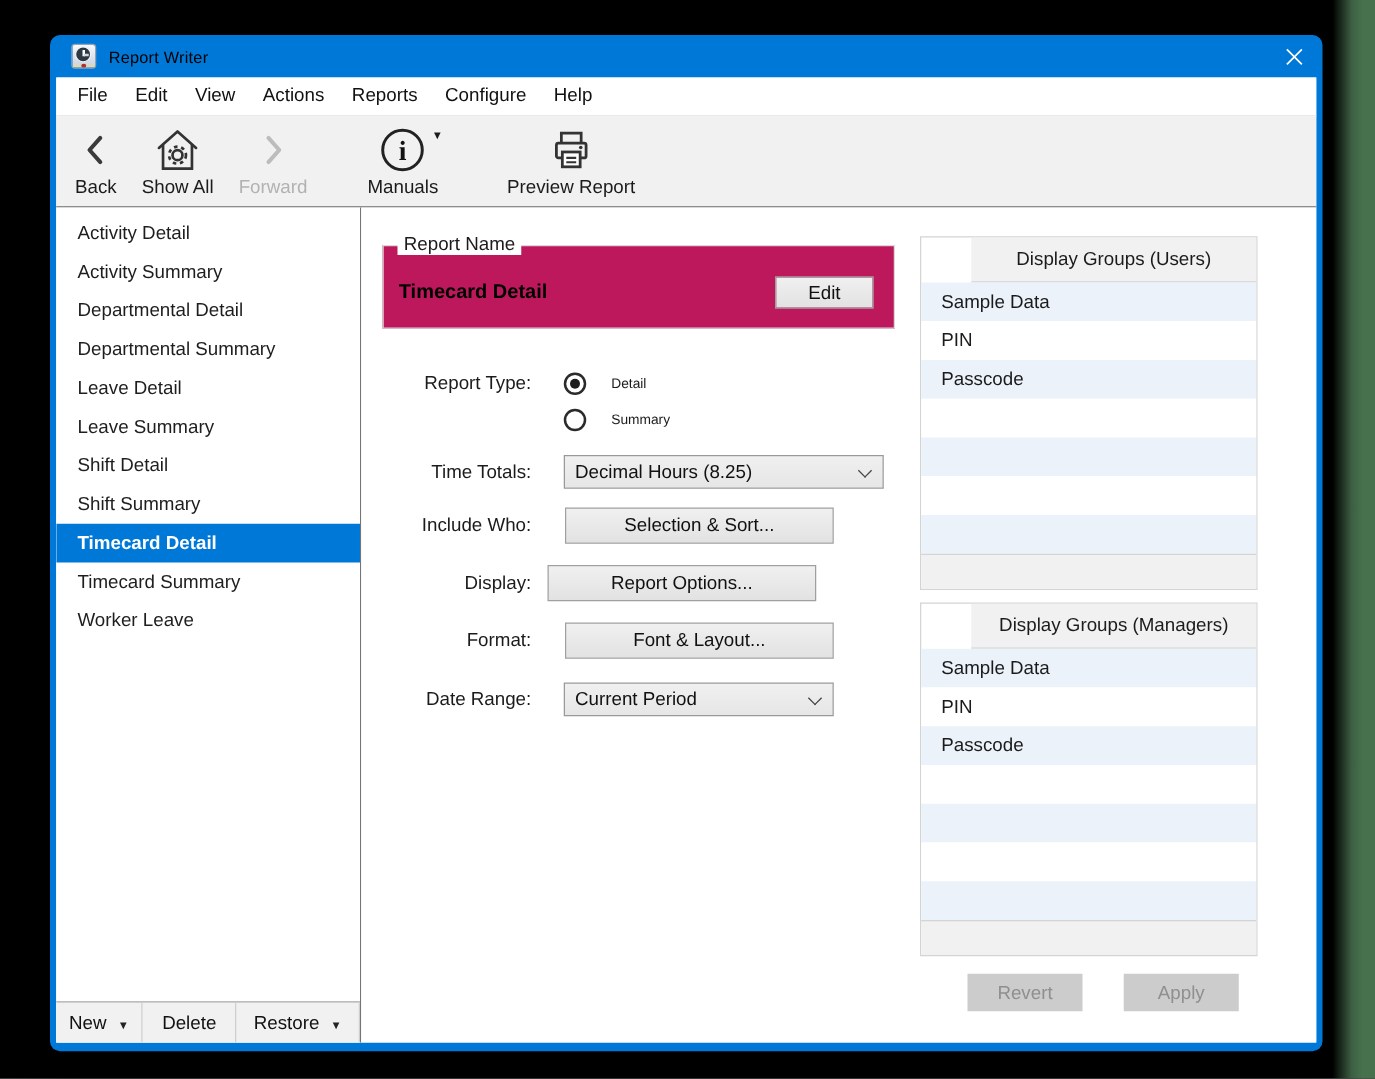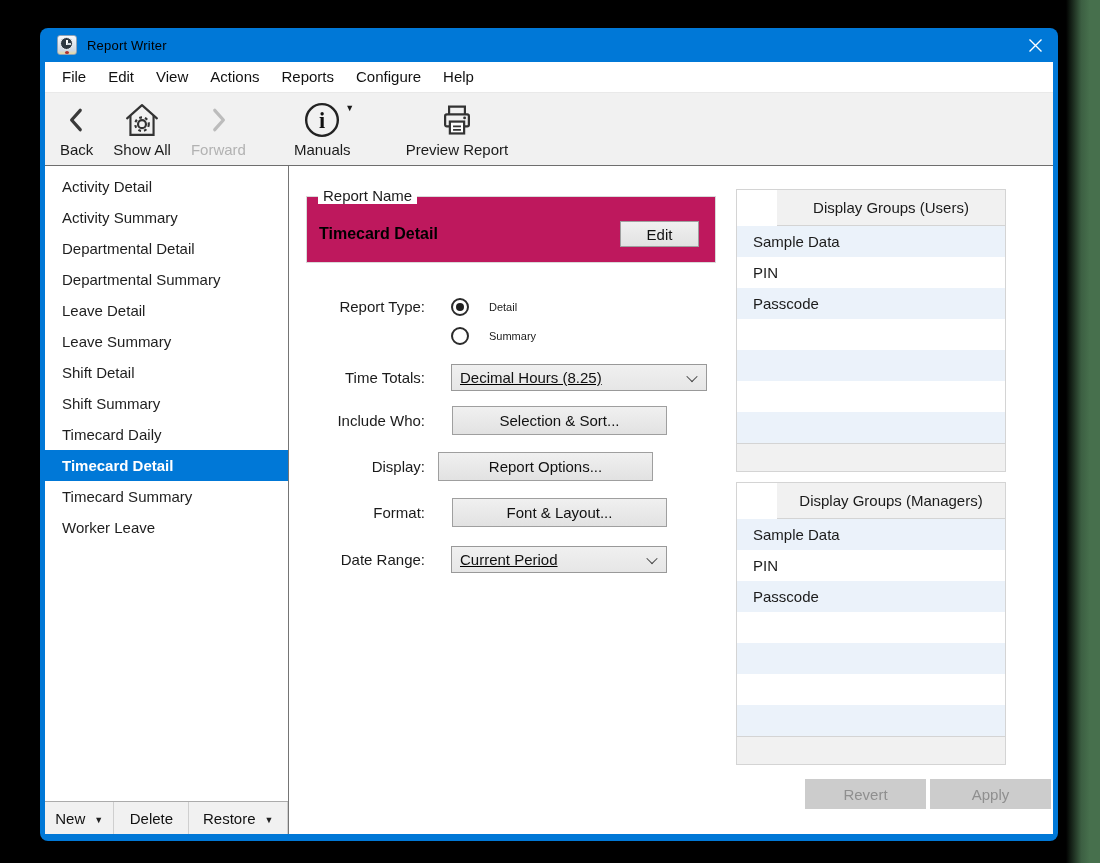--- a/index.html
+++ b/index.html
@@ -65,33 +65,33 @@
   .btn { font-family:"Liberation Sans",sans-serif; font-size:15px; color:#111;
     background:linear-gradient(180deg,#f0f0f0,#e2e2e2); border:1px solid #9f9f9f; }
   .btn-edit { width:79px; height:26px; }
   .form-row { position:absolute; left:0; display:flex; align-items:center; }
   .form-label { width:149px; text-align:right; padding-right:13px; font-size:15px; color:#1b1b1b; line-height:29px; }
   .row-start { align-items:flex-start; }
   .radio-line { display:flex; align-items:center; height:29px; gap:20px; font-size:11px; color:#1b1b1b; }
   .radio { width:18px; height:18px; border:2px solid #2b2b2b; border-radius:50%; position:relative; background:#fff; flex:0 0 auto; }
   .radio.checked::after { content:''; position:absolute; left:3px; top:3px; width:8px; height:8px; border-radius:50%; background:#1f1f1f; }
   .select { height:27px; background:linear-gradient(180deg,#f0f0f0,#e6e6e6); border:1px solid #999;
-    display:flex; align-items:center; padding:0 25px 0 8px; position:relative;text-decoration:underline; }
+    display:flex; align-items:center; padding:0 25px 0 8px; position:relative; }
   .select-text { font-size:15px; color:#111; white-space:nowrap; }
   .chev { position:absolute; right:10px; top:9px; width:8px; height:8px;
     border-right:1.6px solid #444; border-bottom:1.6px solid #444; transform:rotate(45deg) translate(-1px,-1px); }
   .cmd-btn { height:29px; width:215px; }
   
   .dg-box { position:absolute; width:270px; border:1px solid #d4d4d4; background:#fff; }
   .dg-header { height:36px; background:#f1f1f1; border-bottom:1px solid #d4d4d4; display:flex; align-items:center; justify-content:center; font-size:15px; color:#1b1b1b;margin-left:40px; }
   .dg-list .dg-row { height:31px; line-height:31px; padding-left:16px; font-size:15px; color:#1b1b1b; background:#fff; }
   .dg-list .dg-row:nth-child(odd) { background:#ebf2fa; }
   .dg-footer { height:28px; background:#f1f1f1; border-top:1px solid #d4d4d4; }
-  .action-btn { position:absolute; top:613px; width:121px; height:30px; background:#cccccc; border:none;
-    font-family:"Liberation Sans",sans-serif; font-size:15px; color:#8f8f8f;margin-left:31px; }
+  .action-btn { position:absolute; top:613px; width:92px; height:30px; background:#cccccc; border:none;
+    font-family:"Liberation Sans",sans-serif; font-size:15px; color:#8f8f8f; }
   svg { display:block; }
 </style>
 </head>
 <body>
 
 <div class="window">
 
   <div class="titlebar">
     <span class="app-icon">
         <span class="icon-face"></span>
@@ -173,21 +173,20 @@
       <div class="sidebar">
         <div class="side-list">
             <div class="side-item">Activity Detail</div>
             <div class="side-item">Activity Summary</div>
             <div class="side-item">Departmental Detail</div>
             <div class="side-item">Departmental Summary</div>
             <div class="side-item">Leave Detail</div>
             <div class="side-item">Leave Summary</div>
             <div class="side-item">Shift Detail</div>
             <div class="side-item">Shift Summary</div>
-            <div class="side-item">Timecard Daily</div>
             <div class="side-item selected">Timecard Detail</div>
             <div class="side-item">Timecard Summary</div>
             <div class="side-item">Worker Leave</div>
           </div>
         <div class="side-footer">
           <div class="foot-btn w76">
             <span>New</span>
             <span class="foot-arrow">▼</span>
           </div>
           <div class="foot-btn w82">

